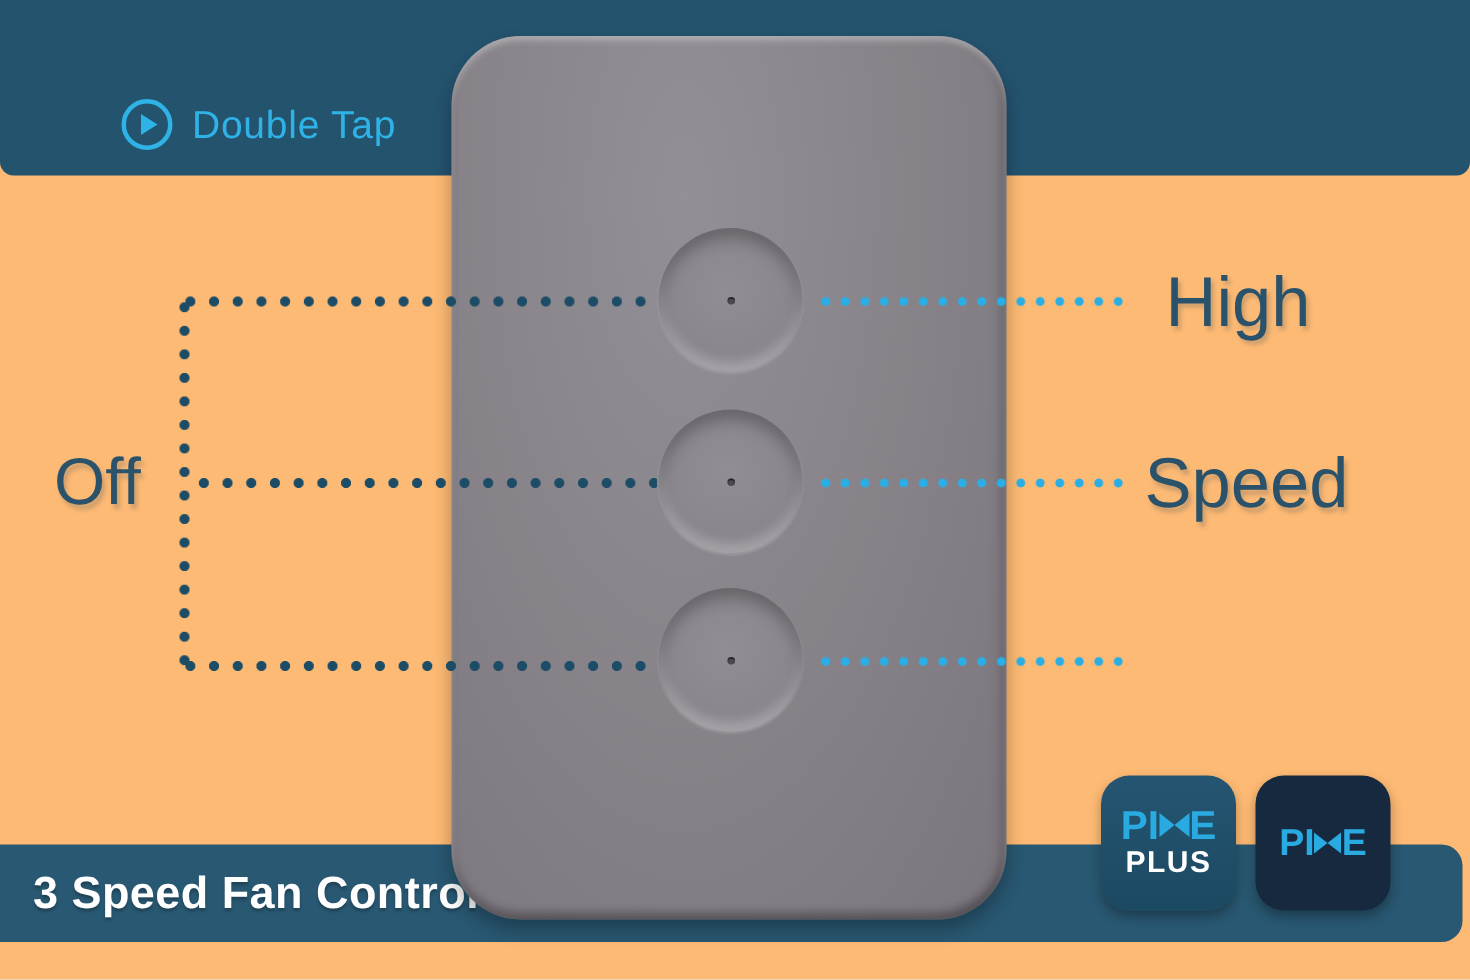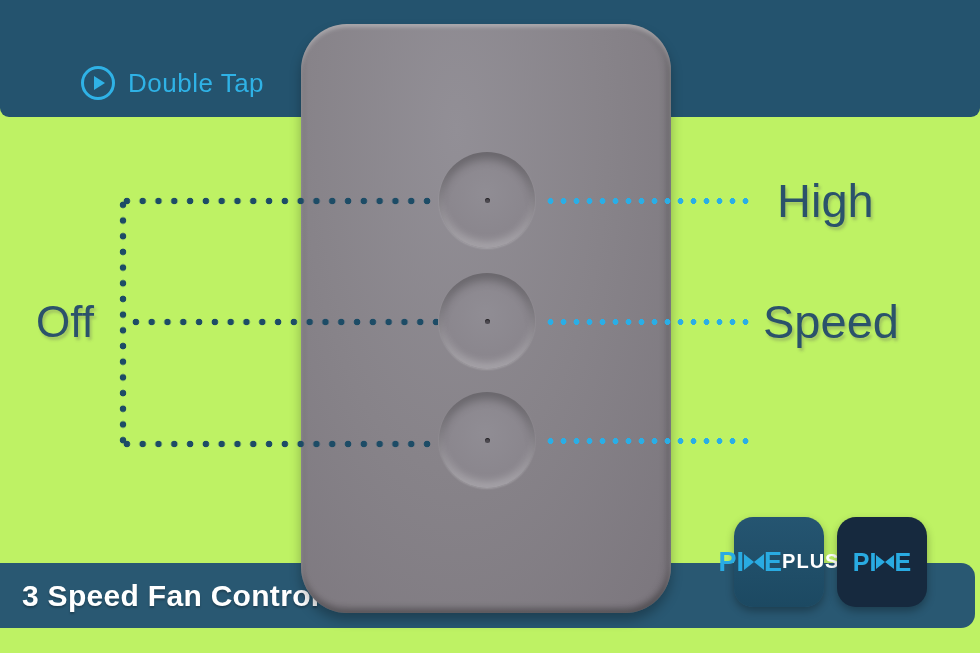--- a/index.html
+++ b/index.html
@@ -1,17 +1,17 @@
 <!DOCTYPE html>
 <html><head>
 <meta charset="utf-8">
 <style>
   html,body{margin:0;padding:0;background:#e8e8e8;}
   .canvas{
-    position:relative;width:980px;height:653px;background:#bef264;
+    position:relative;width:980px;height:653px;background:#fdba74;
     font-family:"Liberation Sans",sans-serif;overflow:hidden;
   }
 
   
   .top-banner{
     position:absolute;left:0;top:0;width:980px;height:117px;
     background:#24536e;border-radius:0 0 9px 9px;z-index:1;
   }
   .tap-action{position:absolute;top:66px;display:flex;align-items:center;gap:13px;}
   .tap-action.left{left:81px;}
@@ -74,21 +74,21 @@
   
   .speed-label{position:absolute;color:#2b526b;font-weight:400;font-size:47px;line-height:50px;
     z-index:4;text-shadow:2px 3px 3px rgba(90,90,90,.3);white-space:nowrap;}
   .label-high{left:777px;top:176px;}
   .label-medium{left:763px;top:297px;}
   .label-low{left:785px;top:416px;}
   .label-off{left:36px;top:297px;font-size:44px;}
 
   
   .logo{position:absolute;top:517px;width:90px;height:90px;border-radius:19px;z-index:4;
-    display:flex;align-items:center;justify-content:center;
+    display:flex;flex-direction:column;align-items:center;justify-content:center;
     box-shadow:0 4px 8px rgba(0,0,0,.3);}
   .logo-plus{left:734px;background:linear-gradient(180deg,#255571 0%,#1c4962 100%);}
   .logo-pixie{left:837px;background:#16293e;}
   .logo-line1{display:flex;align-items:center;color:#29abe2;font-weight:700;font-size:27px;
     line-height:28px;letter-spacing:0;}
   .logo-pixie .logo-line1{font-size:25px;}
   .logo-line2{color:#ffffff;font-weight:700;font-size:20px;line-height:25px;letter-spacing:1px;margin-top:-1px;}
   .bowtie{display:inline-flex;align-items:center;}
   .bowtie .t{display:block;width:0;height:0;}
   .bowtie .t-r{border-top:8px solid transparent;border-bottom:8px solid transparent;border-left:10px solid currentColor;}

